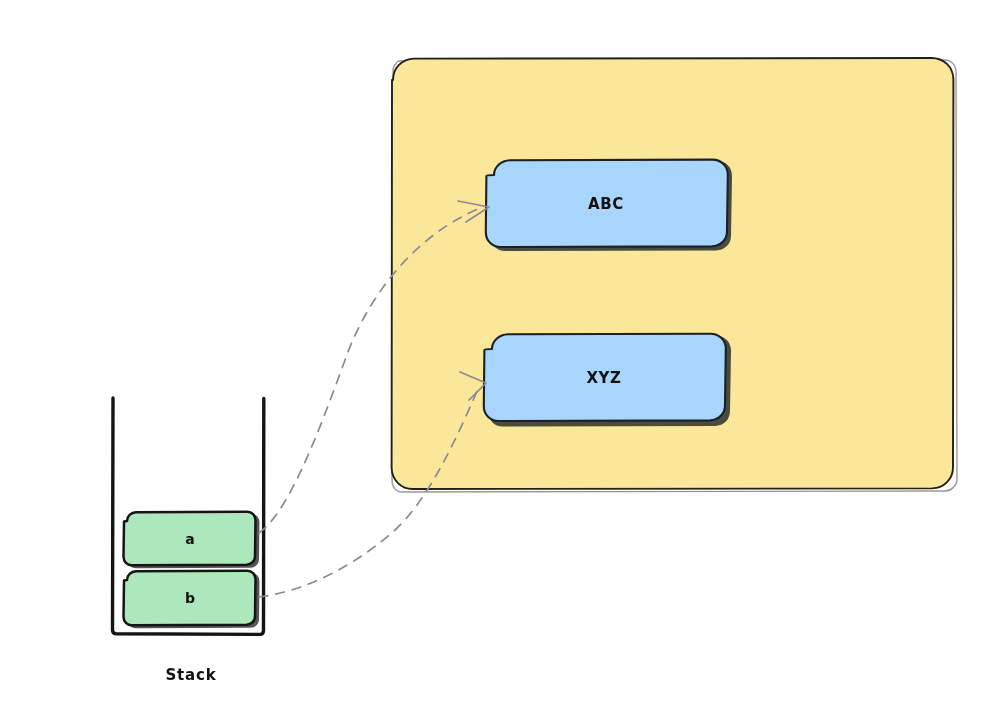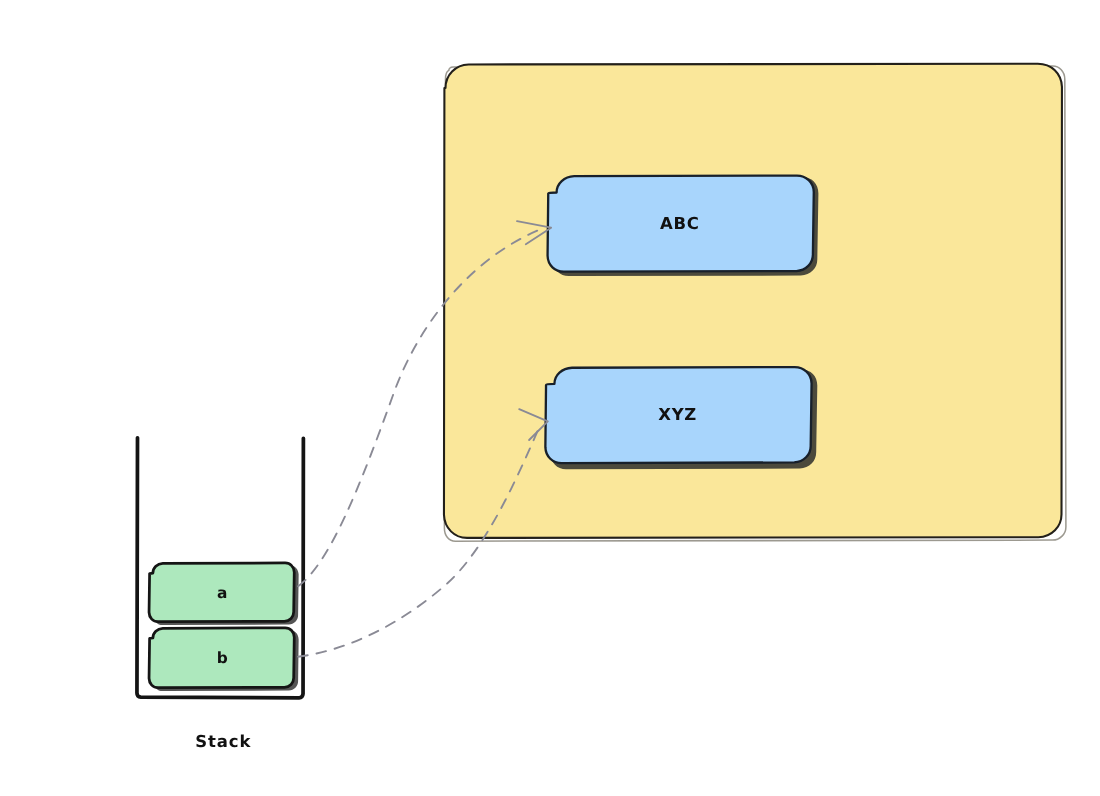--- a/index.html
+++ b/index.html
@@ -10,21 +10,21 @@
   }
   body {
     width: 1000px;
     height: 724px;
     position: relative;
     overflow: hidden;
     font-family: "DejaVu Sans", sans-serif;
   }
   #canvas-root {
     position: absolute;
-    left: 12px;
+    left: 0;
     top: 0;
     width: 830px;
     height: 724px;
     border-radius: 10px;
   }
   svg.diagram {
     position: absolute;
     left: 0;
     top: 0;
     width: 1000px;

